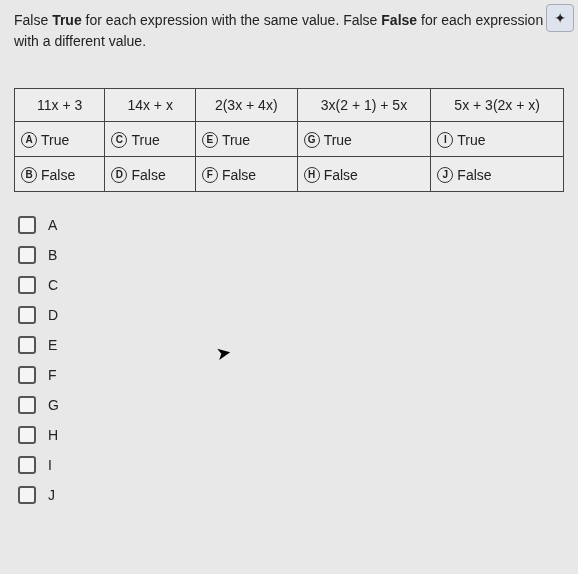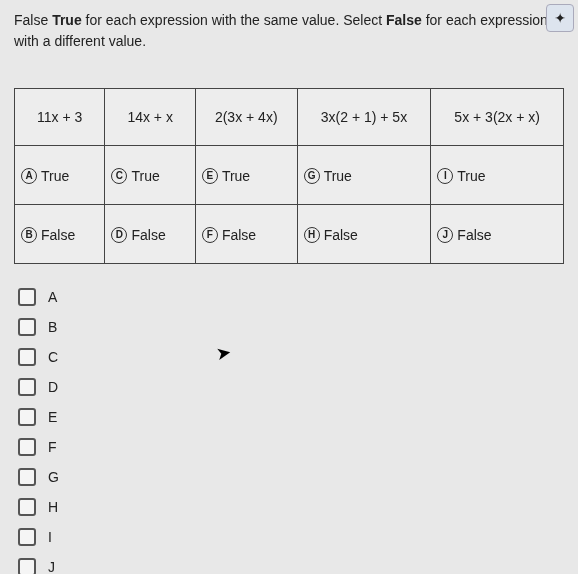--- a/index.html
+++ b/index.html
@@ -17,21 +17,21 @@
     }
     .instructions b { font-weight: bold; }
     table {
       border-collapse: collapse;
       width: 100%;
       margin-bottom: 18px;
       background: #ededed;
     }
     th, td {
       border: 1px solid #444;
-      padding: 20px 6px;
+      padding: 8px 6px;
       text-align: left;
       font-weight: normal;
       white-space: nowrap;
     }
     th { text-align: center; font-weight: normal; }
     .cell-label { display: inline-flex; align-items: center; gap: 4px; }
     .circ {
       display: inline-flex;
       align-items: center;
       justify-content: center;
@@ -77,21 +77,21 @@
     }
   </style>
 </head>
 <body>
 
 <div class="badge-corner">
   <span>✦</span>
 </div>
 
 <div class="instructions">
-  <span>False </span><b>True</b><span> for each expression with the same value.  Select </span><b>False</b><span> for each expression with a different value.</span>
+  <span>False </span><b>True</b><span> for each expression with the same value.  False </span><b>False</b><span> for each expression with a different value.</span>
 </div>
 
 <table>
   <tbody>
       <tr>
     <th>11x + 3</th>
     <th>14x + x</th>
     <th>2(3x + 4x)</th>
     <th>3x(2 + 1) + 5x</th>
     <th>5x + 3(2x + x)</th>

